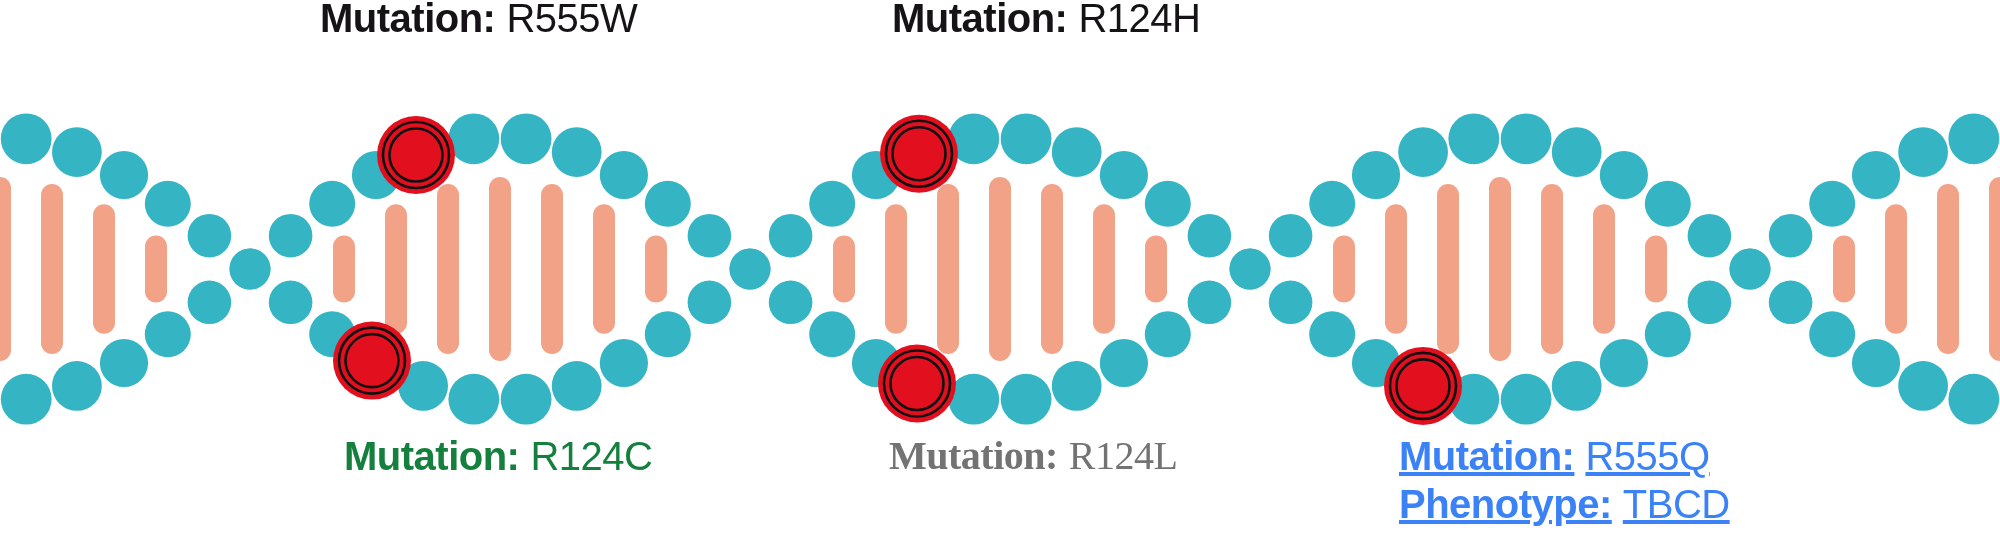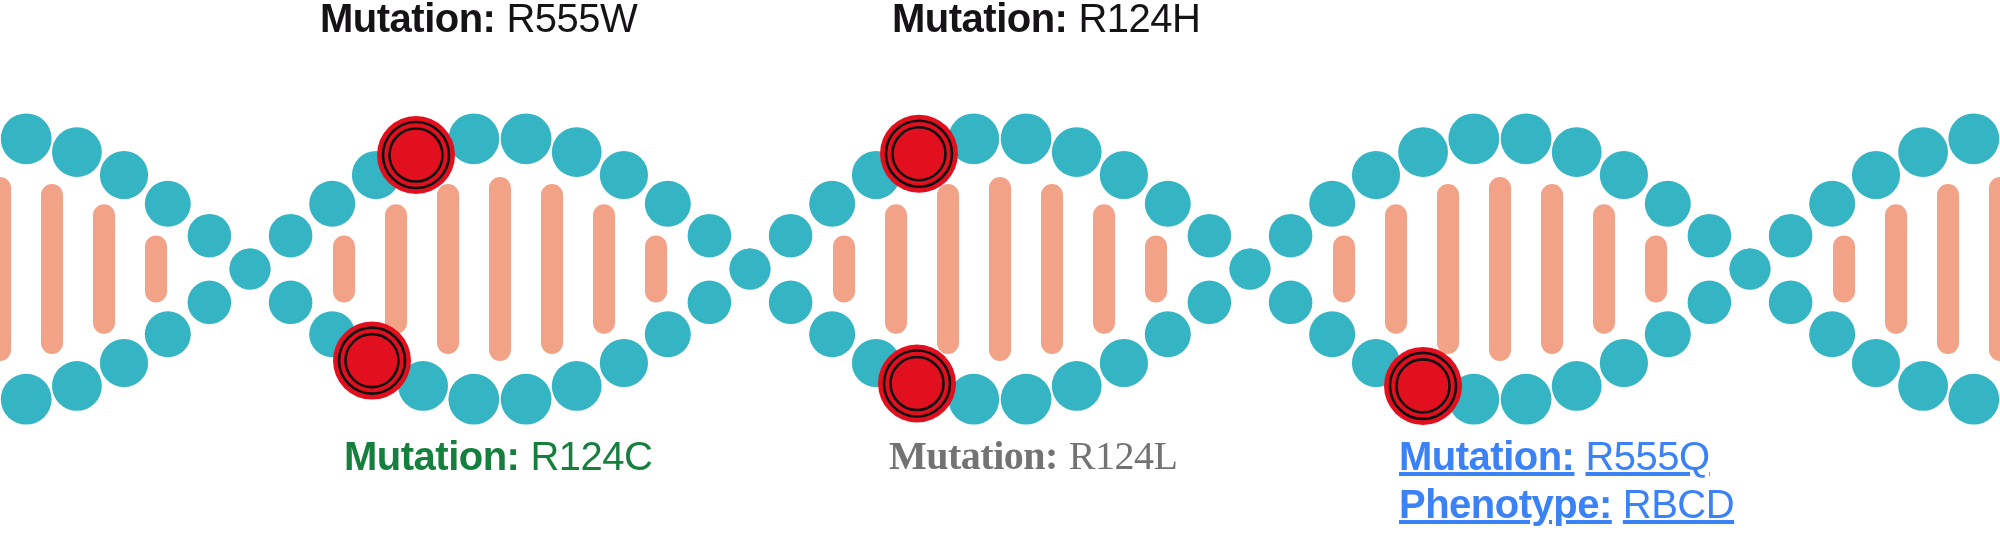--- a/index.html
+++ b/index.html
@@ -194,16 +194,16 @@
   <div class="mutation-label" style="left: 344px; top: 432px; color: #15803d;">
     <div class="line"><span class="prefix">Mutation:</span><span class="value">R124C</span></div>
   </div>
 
   <div class="mutation-label" style="left: 889px; top: 432px; color: #737373; font-family: Liberation Serif, serif;">
     <div class="line"><span class="prefix">Mutation:</span><span class="value">R124L</span></div>
   </div>
 
   <div class="mutation-label" style="left: 1399px; top: 432px; color: #3b82f6; text-decoration: underline;">
     <div class="line"><span class="prefix">Mutation:</span><span class="value">R555Q</span></div>
-    <div class="line"><span class="prefix">Phenotype:</span><span class="value">RBCD</span></div>
+    <div class="line"><span class="prefix">Phenotype:</span><span class="value">TBCD</span></div>
   </div>
 
 </div>
 
 </body></html>

